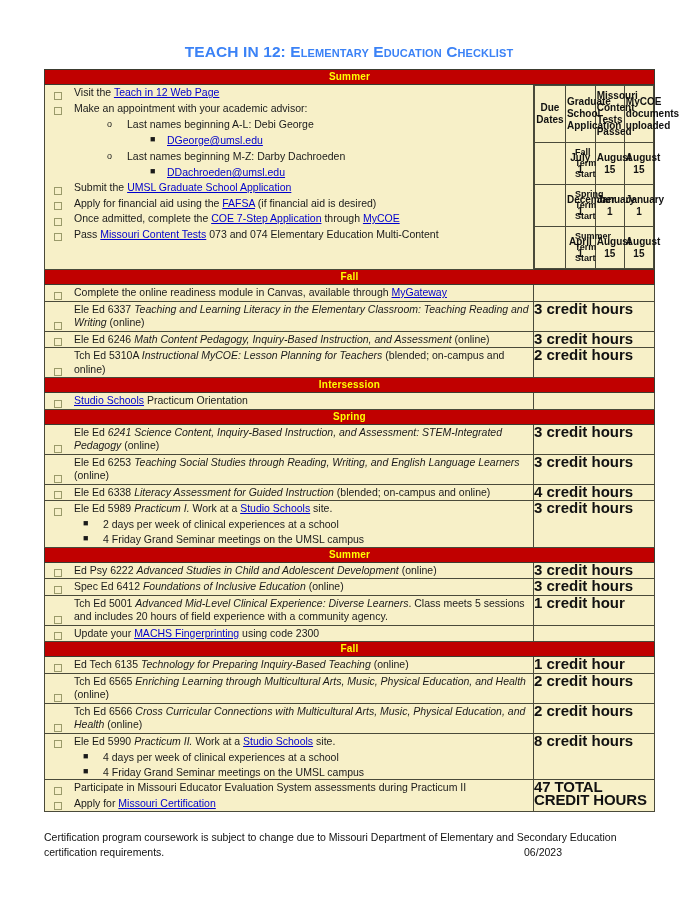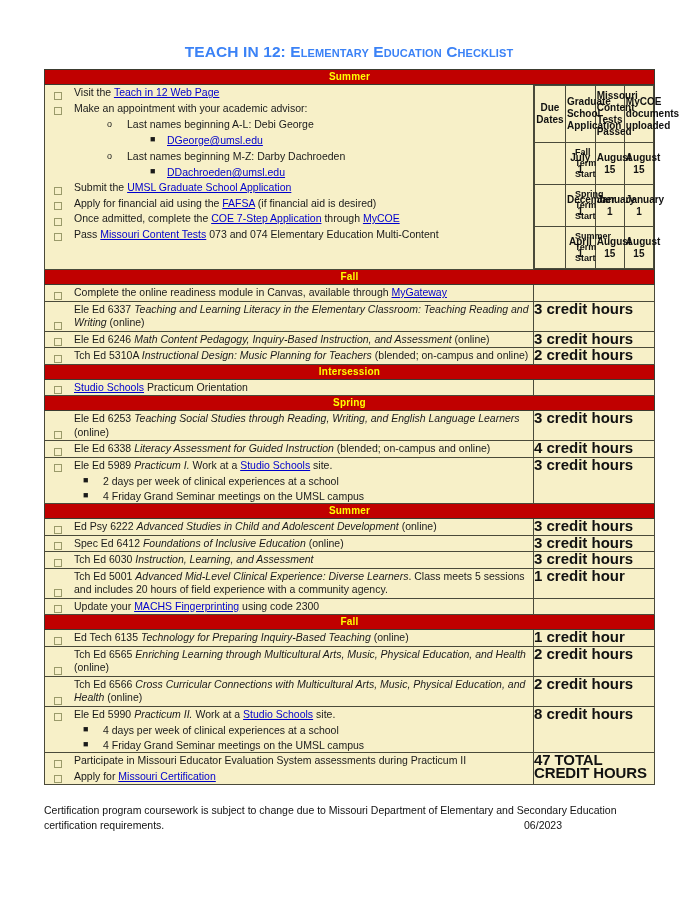--- a/index.html
+++ b/index.html
@@ -348,21 +348,21 @@
             <span class="cb"></span>
             <span class="txt"><span>Ele Ed 6246 </span><span class="ital">Math Content Pedagogy, Inquiry-Based Instruction, and Assessment</span><span> (online)</span></span>
           </div>
         </td>
         <td class="credit-cell">3 credit hours</td>
       </tr>
       <tr>
         <td class="task-cell">
           <div class="line">
             <span class="cb"></span>
-            <span class="txt"><span>Tch Ed 5310A </span><span class="ital">Instructional Design: Music Planning for Teachers</span><span> (blended; on-campus and online)</span></span>
+            <span class="txt"><span>Tch Ed 5310A </span><span class="ital">Instructional MyCOE: Lesson Planning for Teachers</span><span> (blended; on-campus and online)</span></span>
           </div>
         </td>
         <td class="credit-cell">2 credit hours</td>
       </tr>
 
       <tr class="season">
         <td colspan="2">
             <div class="season-label">Intersession</div>
           </td>
       </tr>
@@ -378,20 +378,29 @@
 
       <tr class="season">
         <td colspan="2">
             <div class="season-label">Spring</div>
           </td>
       </tr>
       <tr>
         <td class="task-cell">
           <div class="line">
             <span class="cb"></span>
+            <span class="txt"><span>Ele Ed </span><span class="ital">6241 Science Content, Inquiry-Based Instruction, and Assessment:  STEM-Integrated Pedagogy</span><span> (online)</span></span>
+          </div>
+        </td>
+        <td class="credit-cell">3 credit hours</td>
+      </tr>
+      <tr>
+        <td class="task-cell">
+          <div class="line">
+            <span class="cb"></span>
             <span class="txt"><span>Ele Ed 6253 </span><span class="ital">Teaching Social Studies through Reading, Writing, and English Language Learners</span><span> (online)</span></span>
           </div>
         </td>
         <td class="credit-cell">3 credit hours</td>
       </tr>
       <tr>
         <td class="task-cell">
           <div class="line">
             <span class="cb"></span>
             <span class="txt"><span>Ele Ed 6338 </span><span class="ital">Literacy Assessment for Guided Instruction</span><span> (blended; on-campus and online)</span></span>
@@ -429,29 +438,20 @@
             <span class="txt"><span>Ed Psy 6222 </span><span class="ital">Advanced Studies in Child and Adolescent Development</span><span> (online)</span></span>
           </div>
         </td>
         <td class="credit-cell">3 credit hours</td>
       </tr>
       <tr>
         <td class="task-cell">
           <div class="line">
             <span class="cb"></span>
             <span class="txt"><span>Spec Ed 6412 </span><span class="ital">Foundations of Inclusive Education</span><span> (online)</span></span>
-          </div>
-        </td>
-        <td class="credit-cell">3 credit hours</td>
-      </tr>
-      <tr>
-        <td class="task-cell">
-          <div class="line">
-            <span class="cb"></span>
-            <span class="txt"><span>Tch Ed 6030 </span><span class="ital">Instruction, Learning, and Assessment</span><span></span></span>
           </div>
         </td>
         <td class="credit-cell">3 credit hours</td>
       </tr>
       <tr>
         <td class="task-cell">
           <div class="line">
             <span class="cb"></span>
             <span class="txt"><span>Tch Ed 5001 </span><span class="ital">Advanced Mid-Level Clinical Experience:  Diverse Learners</span><span>.  Class meets 5 sessions and includes 20 hours of field experience with a community agency.</span></span>
           </div>

